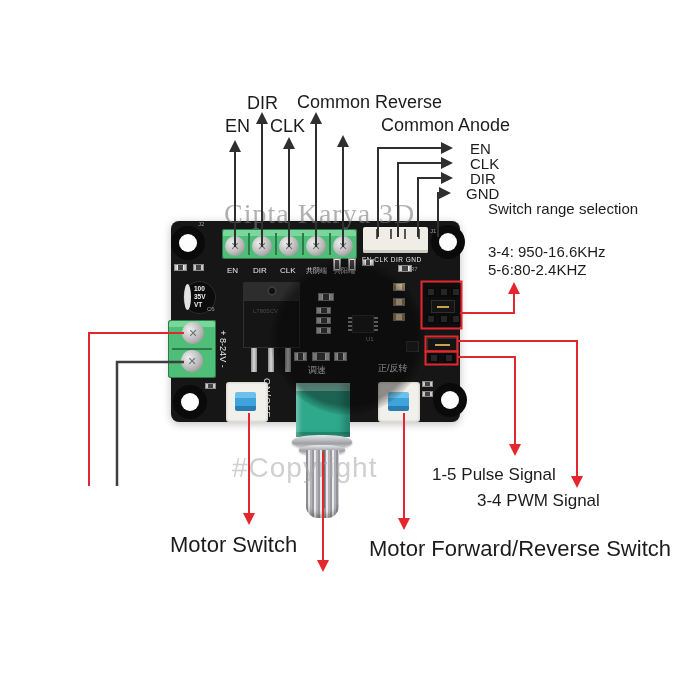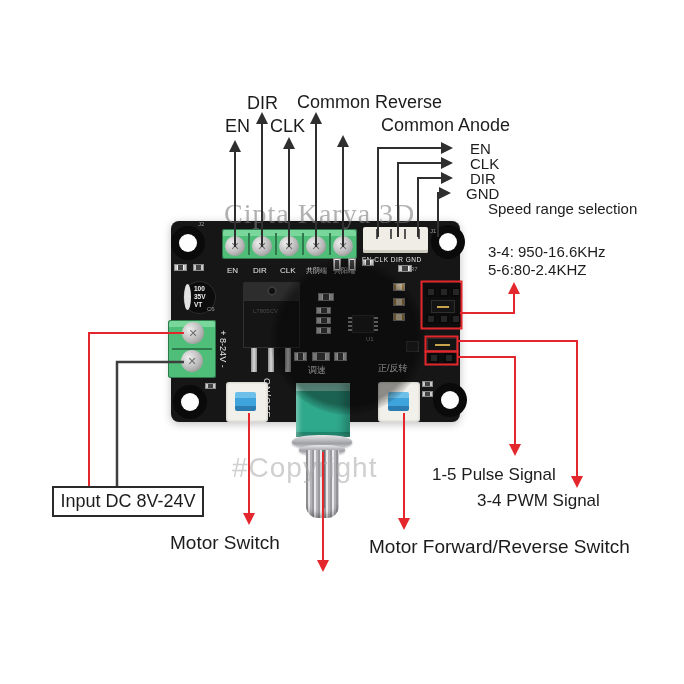--- a/index.html
+++ b/index.html
@@ -57,21 +57,21 @@
   .shaft::after{content:"";position:absolute;left:50%;top:0;width:3px;height:85%;margin-left:-1px;background:#6f6f73;}
   .ghost{position:absolute;border-radius:50%;background:radial-gradient(circle,rgba(0,0,0,.42) 62%,rgba(0,0,0,0) 72%);}
   .sot{position:absolute;background:#222;box-shadow:inset 0 0 0 1px #3a3a3a;}
   .vtext{transform:rotate(90deg);transform-origin:center;}
 
   
   .lbl{font-size:18px;}
   .pin{font-size:15px;}
   .spd{font-size:15px;}
   .sig{font-size:17px;}
-  .bot{font-size:19px;}
+  .bot{font-size:22px;}
   .inputbox{position:absolute;border:2px solid #2a2a2a;background:#fff;text-align:center;font-size:18px;}
   .wm1{position:absolute;font-family:"Liberation Serif",serif;font-size:28px;letter-spacing:1px;
        color:rgba(125,125,125,.6);}
   .wm2{position:absolute;font-size:28px;letter-spacing:1px;color:rgba(168,168,168,.55);}
   svg.anno{position:absolute;left:0;top:0;z-index:6;}
   .z7{z-index:7;}
 </style>
 </head>
 <body>
 
@@ -254,24 +254,23 @@
   <div class="t lbl z7" style="left:247px;top:93px;">DIR</div>
   <div class="t lbl z7" style="left:270px;top:116px;">CLK</div>
   <div class="t lbl z7" style="left:297px;top:92px;">Common Reverse</div>
   <div class="t lbl z7" style="left:333px;top:115px;margin-left:48px;">Common Anode</div>
 
   <div class="t pin z7" style="left:470px;top:140px;">EN</div>
   <div class="t pin z7" style="left:470px;top:155px;">CLK</div>
   <div class="t pin z7" style="left:470px;top:170px;">DIR</div>
   <div class="t pin z7" style="left:466px;top:185px;">GND</div>
 
-  <div class="t spd z7" style="left:488px;top:200px;">Speed range selection</div>
+  <div class="t spd z7" style="left:488px;top:200px;">Switch range selection</div>
   <div class="t spd z7" style="left:488px;top:243px;">3-4: 950-16.6KHz</div>
   <div class="t spd z7" style="left:488px;top:261px;">5-6:80-2.4KHZ</div>
 
   <div class="t sig z7" style="left:432px;top:465px;">1-5 Pulse Signal</div>
   <div class="t sig z7" style="left:477px;top:491px;">3-4 PWM Signal</div>
 
   <div class="t bot z7" style="left:170px;top:532px;">Motor Switch</div>
   <div class="t bot z7" style="left:369px;top:536px;">Motor Forward/Reverse Switch</div>
 
-  <div class="inputbox z7" style="left:52px;top:486px;width:148px;height:27px;line-height:27px;">Input DC 8V-24V</div>
 </div>
 
 </body></html>

